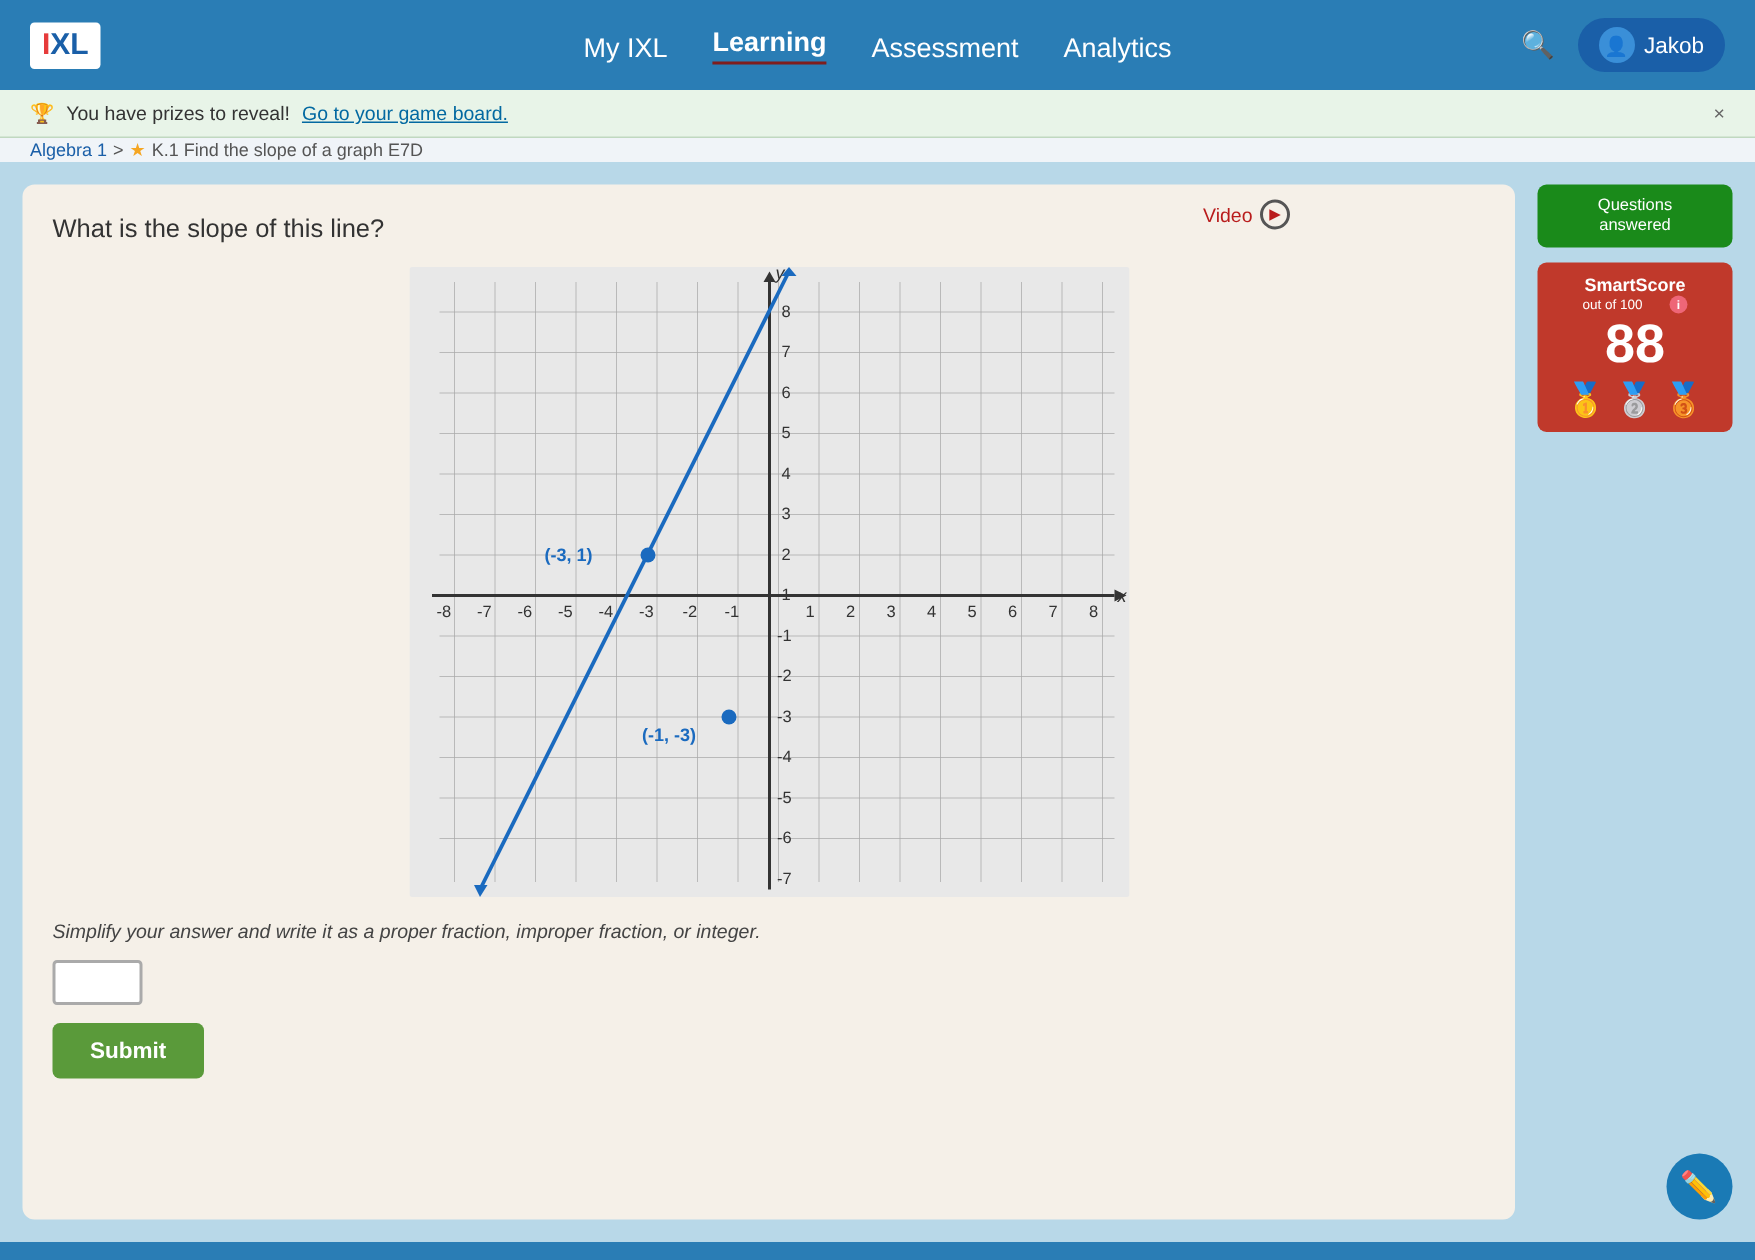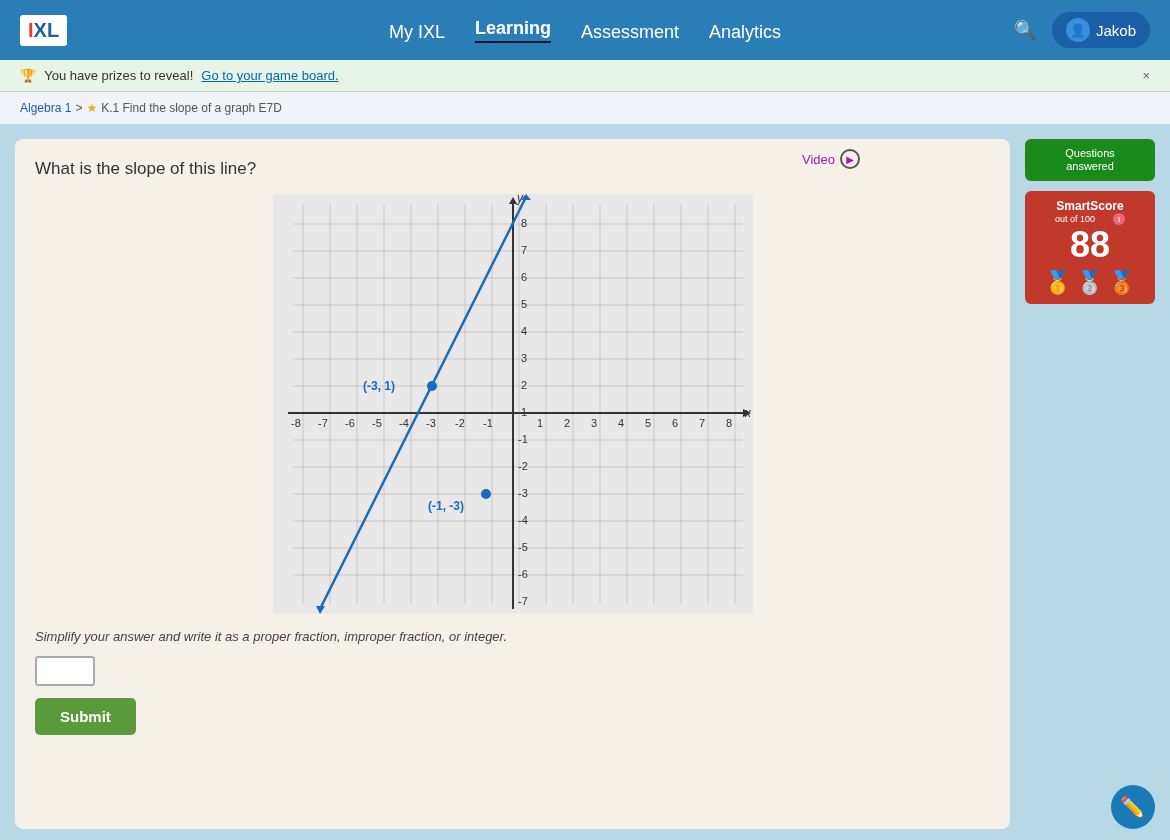--- a/index.html
+++ b/index.html
@@ -50,21 +50,21 @@
     }
     .nav-link {
       color: #fff;
       text-decoration: none;
       font-size: 18px;
       font-weight: 500;
       cursor: pointer;
     }
     .nav-link.active {
       font-weight: bold;
-      border-bottom: 2px solid #0f172a;
+      border-bottom: 2px solid #7f1d1d;
       padding-bottom: 2px;
     }
     .nav-right {
       display: flex;
       align-items: center;
       gap: 15px;
       margin-left: auto;
     }
     .search-icon-btn {
       color: #fff;
@@ -119,21 +119,21 @@
       margin-left: auto;
       cursor: pointer;
       color: #666;
     }
     
     .breadcrumb {
       background: #f0f4f8;
       padding: 6px 20px;
       font-size: 12px;
       color: #555;
-      height: 32px;
+      height: 16px;
       display: flex;
       align-items: center;
       gap: 4px;
     }
     .breadcrumb a { color: #1a5fa8; text-decoration: none; }
     .star-icon { color: #f5a623; }
     
     .main-content {
       display: flex;
       background: #b8d8e8;
@@ -315,21 +315,21 @@
       font-size: 20px;
     }
     .video-btn {
       position: absolute;
       top: 10px;
       right: 150px;
       display: flex;
       align-items: center;
       gap: 5px;
       font-size: 13px;
-      color: #a21caf;
+      color: #b91c1c;
       cursor: pointer;
     }
     .play-circle {
       width: 20px;
       height: 20px;
       border: 2px solid #555;
       border-radius: 50%;
       display: flex;
       align-items: center;
       justify-content: center;

